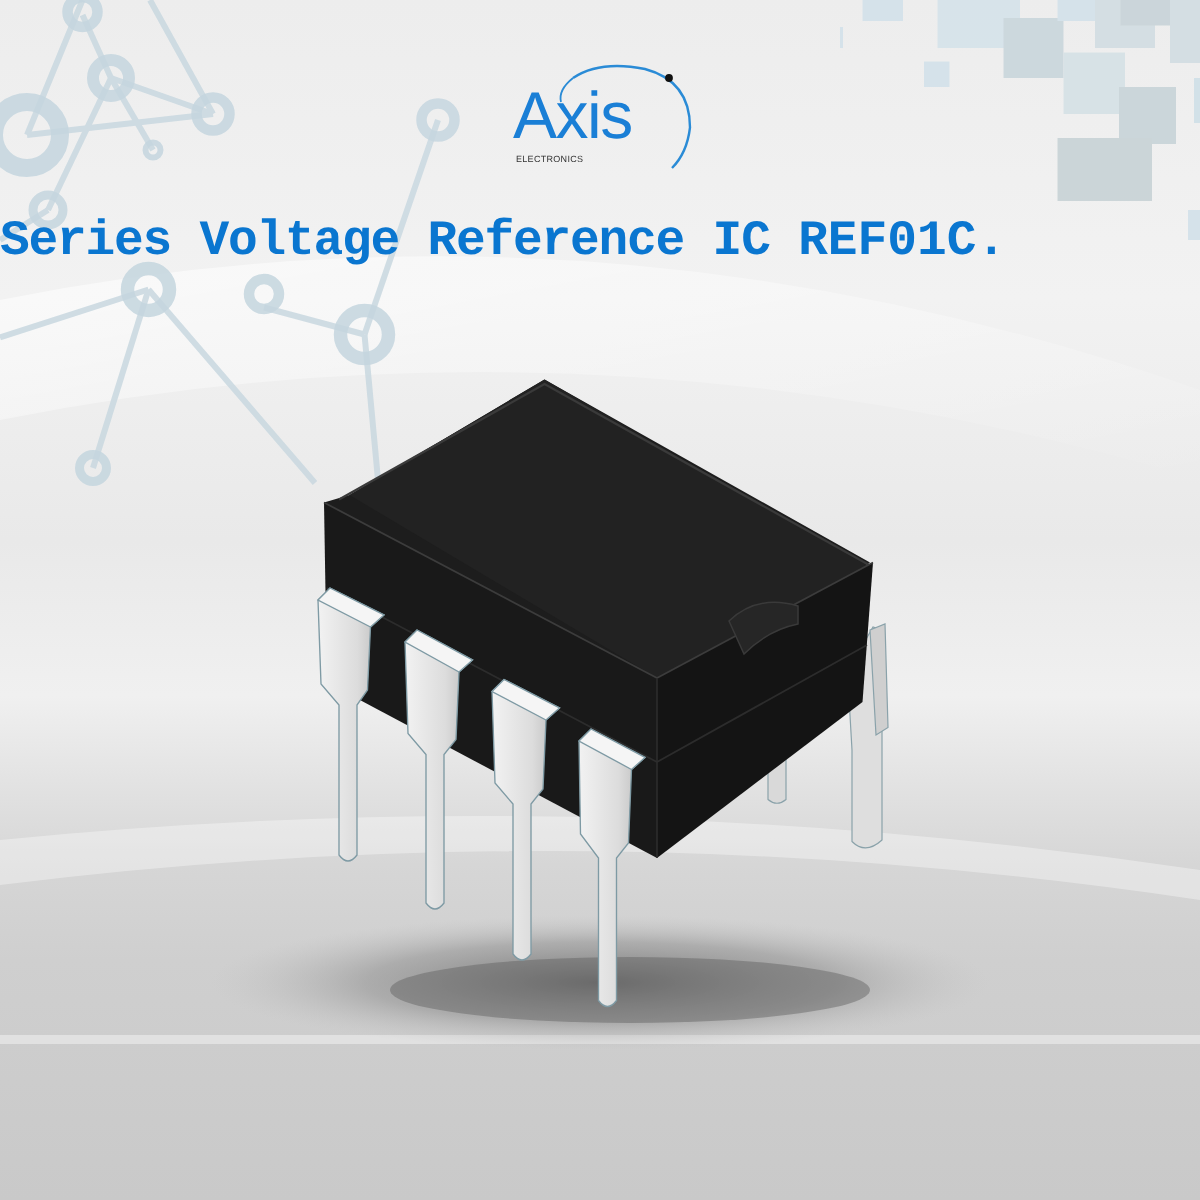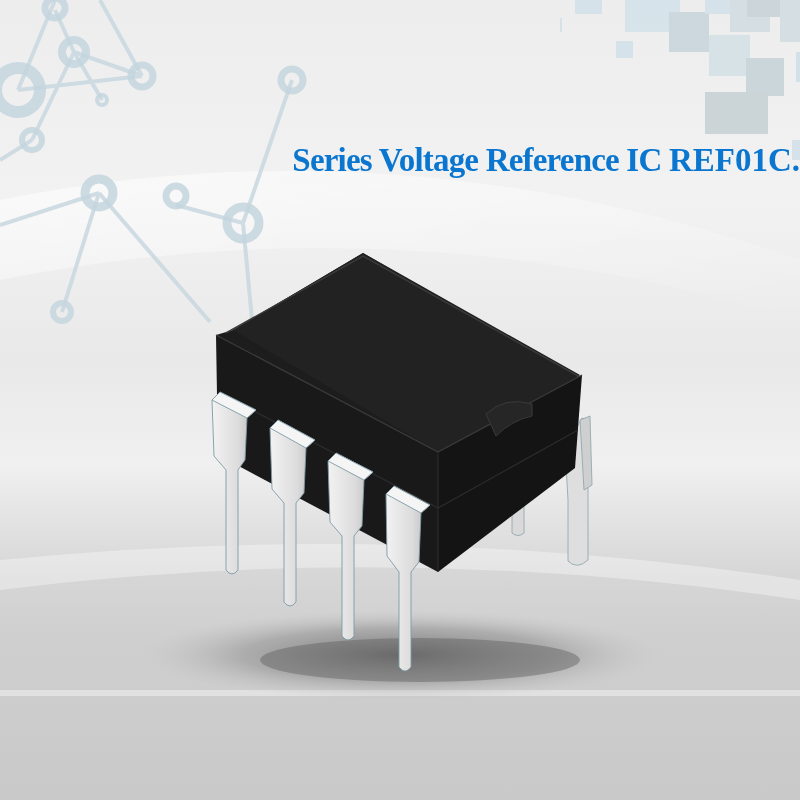--- a/index.html
+++ b/index.html
@@ -6,22 +6,22 @@
   body { width: 800px; height: 800px; overflow: hidden; position: relative;
          font-family: "DejaVu Sans", sans-serif; }
   .canvas { position: absolute; left: 0; top: 0; width: 800px; height: 800px;
     background: linear-gradient(180deg, #ededed 0%, #f2f2f2 25%, #e9e9e9 45%, #f0f0f0 58%, #d6d6d6 72%, #cfcfcf 80%, #c9c9c9 100%); overflow: hidden; }
   .bg-svg { position: absolute; left: 0; top: 0; }
   .logo { position: absolute; left: 330px; top: 40px; width: 140px; height: 80px; }
   .logo-text { position: absolute; left: 12px; top: 16px; font-family: "Liberation Sans", sans-serif;
     font-size: 44px; color: #1a7fd6; letter-spacing: -1px; line-height: 1; }
   .logo-sub { position: absolute; left: 14px; top: 64px; font-family: "Liberation Sans", sans-serif;
     font-size: 6px; color: #333; letter-spacing: 0.2px; }
-  .title { position: absolute; left: 0; top: 142px; width: 800px; text-align: right;
-    font-family: Liberation Serif, serif; font-weight: bold; font-size: 33px;
+  .title { position: absolute; left: 0; top: 142px; width: 800px; text-align: left;
+    font-family: Liberation Mono, monospace; font-weight: bold; font-size: 33px;
     color: #0a76d0; letter-spacing: -0.8px; }
   .title .part2 { font-weight: bold; letter-spacing: 0px; }
   .chip { position: absolute; left: 0; top: 0; }
 </style>
 </head>
 <body>
 
 <div class="canvas">
 
   <svg class="bg-svg" width="800" height="800">
@@ -86,20 +86,29 @@
       <rect x="616" y="41" width="17" height="17" fill="#d3e1ea"></rect>
       <rect x="709" y="35" width="41" height="41" fill="#d5e1e6"></rect>
       <rect x="746" y="58" width="38" height="38" fill="#c8d4d8"></rect>
       <rect x="705" y="92" width="63" height="42" fill="#c8d3d6"></rect>
       <rect x="796" y="52" width="4" height="30" fill="#cfe0e8"></rect>
       <rect x="792" y="140" width="8" height="20" fill="#d3e1ea"></rect>
       <rect x="560" y="18" width="2" height="14" fill="#d3e1ea"></rect>
     </g>
   </svg>
 
+  <div class="logo">
+    <svg width="140" height="80" style="position:absolute;left:0;top:0">
+      <path d="M 52 12 Q 70 0 100 6 Q 130 14 130 45 Q 128 62 118 72" fill="none" stroke="#2a8bd6" stroke-width="1.6"></path>
+      <path d="M 52 12 Q 42 20 44 28" fill="none" stroke="#2a8bd6" stroke-width="1.2"></path>
+      <circle cx="116" cy="12" r="2.6" fill="#111"></circle>
+    </svg>
+    <span class="logo-text">Axis</span>
+    <span class="logo-sub">ELECTRONICS</span>
+  </div>
 
   <div class="title">
     <span>Series Voltage Reference IC</span>
     <span class="part2">REF01C.</span>
   </div>
 
   <svg class="chip" width="800" height="800">
     <defs>
       <linearGradient id="pin" x1="0" y1="0" x2="1" y2="0">
         <stop offset="0%" stop-color="#f2f2f2"></stop>

